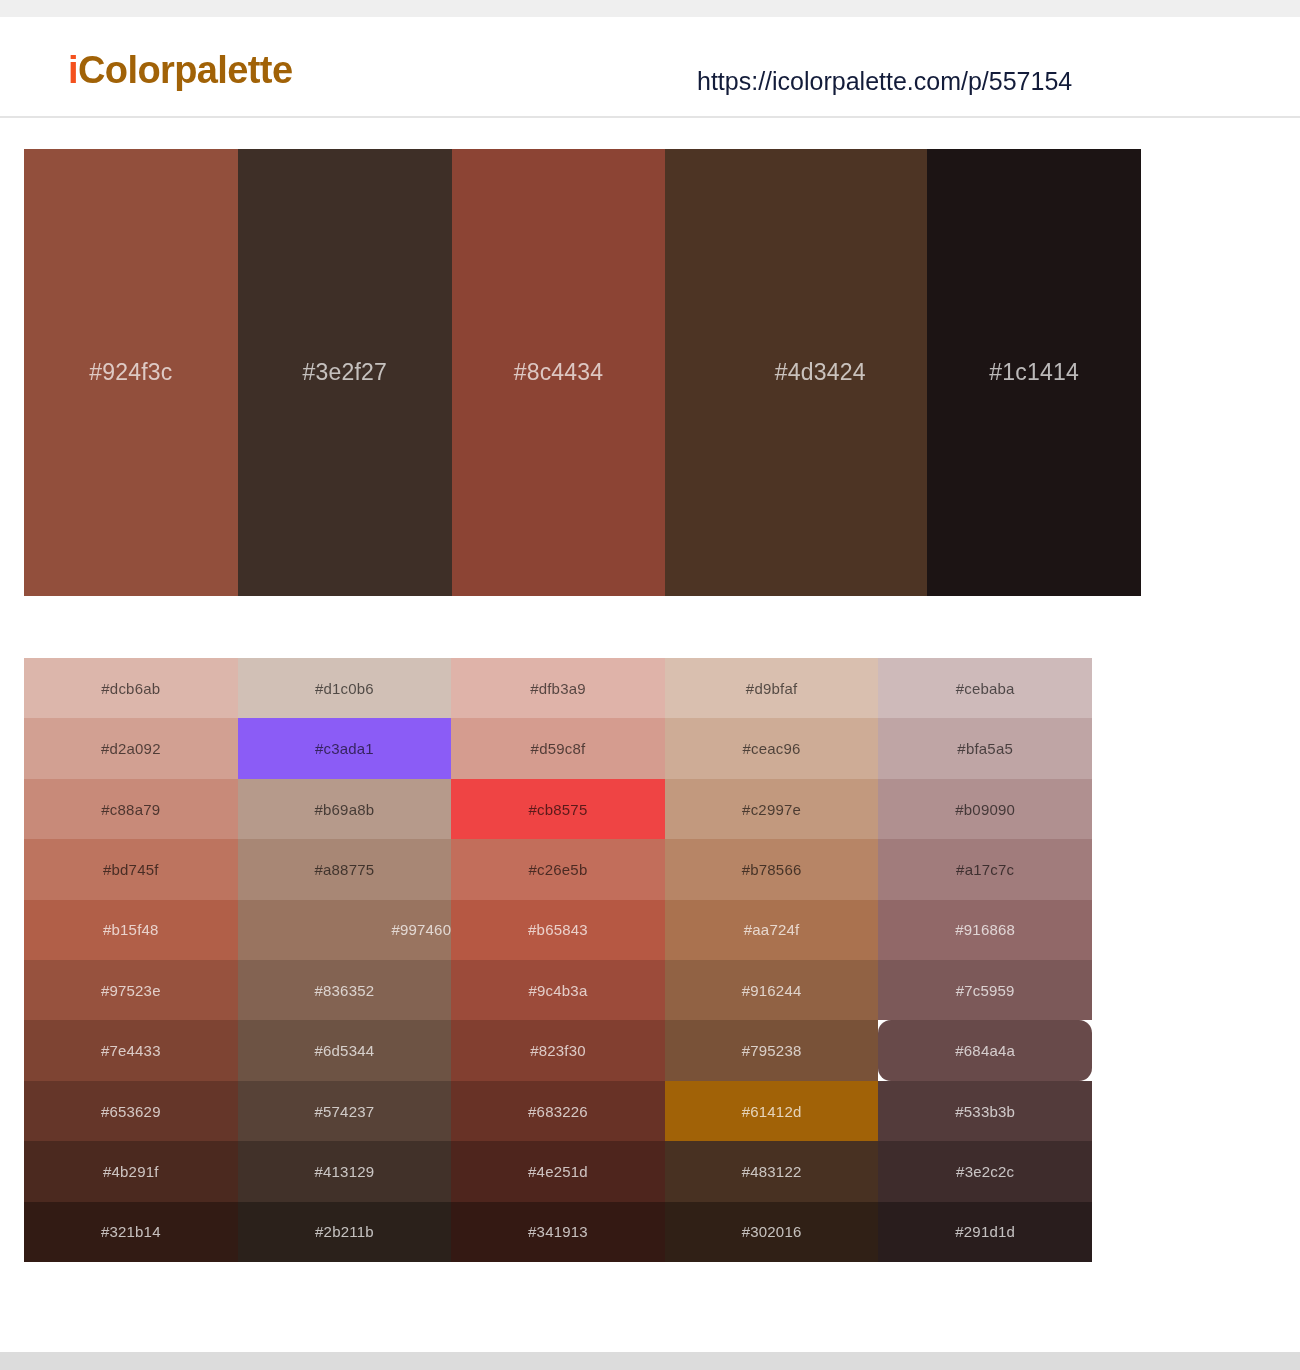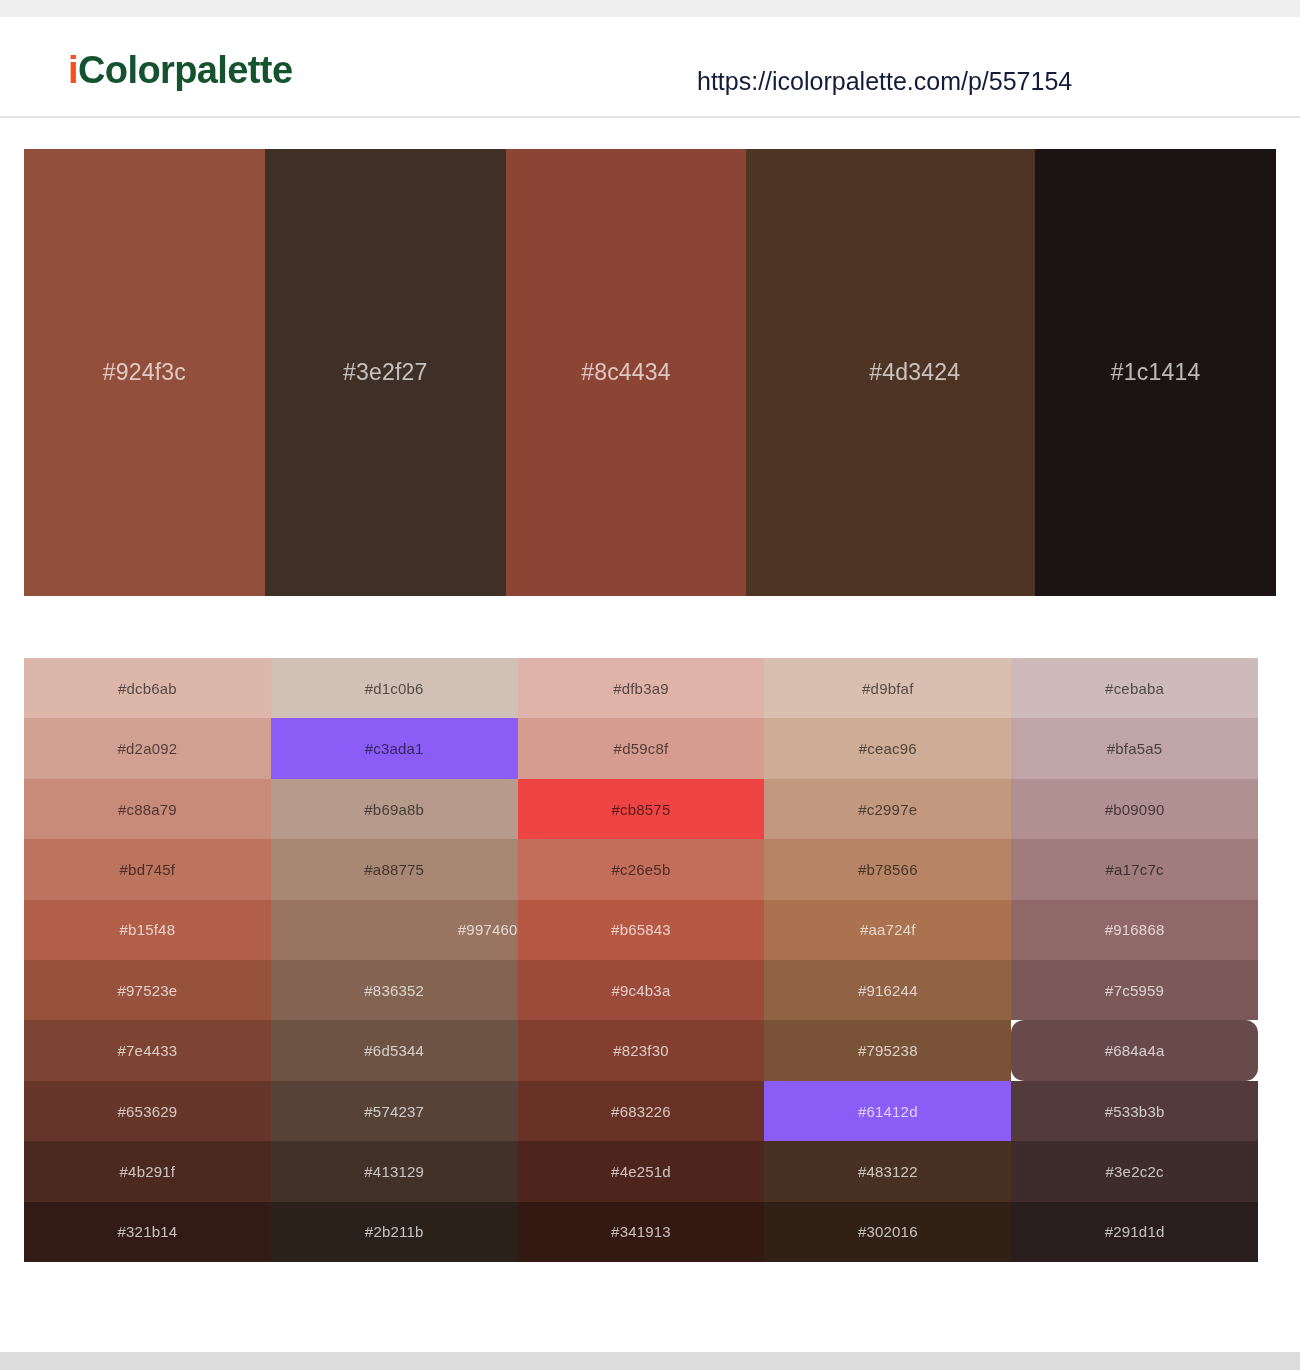--- a/index.html
+++ b/index.html
@@ -42,39 +42,39 @@
     position: absolute;
     left: 68px;
     top: 34px;
     font-size: 38px;
     font-weight: bold;
     letter-spacing: -0.6px;
     line-height: 1;
     white-space: nowrap;
   }
   .logo .logo-i { color: #f4511e; }
-  .logo .logo-rest { color: #14532d; }
+  .logo .logo-rest { color: #a16207; }
 
   .page-url {
     position: absolute;
     left: 697px;
     top: 52px;
     font-size: 25px;
     color: #131c3a;
     line-height: 1;
     white-space: nowrap;
     font-family: "Liberation Sans", sans-serif;
   }
 
   
   .main-swatches {
     position: absolute;
     left: 24px;
     top: 149px;
-    width: 1252px;
+    width: 1117px;
     height: 447px;
     display: flex;
   }
   .main-swatch {
     flex: 1 1 0;
     position: relative;
     display: flex;
     align-items: center;
     justify-content: center;
   }
@@ -83,21 +83,21 @@
     color: rgba(255,255,255,0.70);
     letter-spacing: 0.2px;
     font-family: "Liberation Sans", sans-serif;
   }
 
   
   .shades-grid {
     position: absolute;
     left: 24px;
     top: 658px;
-    width: 1234px;
+    width: 1068px;
     height: 604px;
     display: flex;
     flex-direction: column;
   }
   .shade-row {
     display: flex;
     flex: 1 1 0;
   }
   .shade-cell {
     flex: 1 1 0;
@@ -278,21 +278,21 @@
       <div class="shade-row">
         <div class="shade-cell dark" style="background: rgb(101, 54, 41);">
           <span class="hex">#653629</span>
         </div>
         <div class="shade-cell dark" style="background: rgb(87, 66, 55);">
           <span class="hex">#574237</span>
         </div>
         <div class="shade-cell dark" style="background: rgb(104, 50, 38);">
           <span class="hex">#683226</span>
         </div>
-        <div class="shade-cell dark" style="background: #8b5cf6;">
+        <div class="shade-cell dark" style="background: #a16207;">
           <span class="hex">#61412d</span>
         </div>
         <div class="shade-cell dark" style="background: rgb(83, 59, 59);">
           <span class="hex">#533b3b</span>
         </div>
       </div>
       <div class="shade-row">
         <div class="shade-cell dark" style="background: rgb(75, 41, 31);">
           <span class="hex">#4b291f</span>
         </div>

